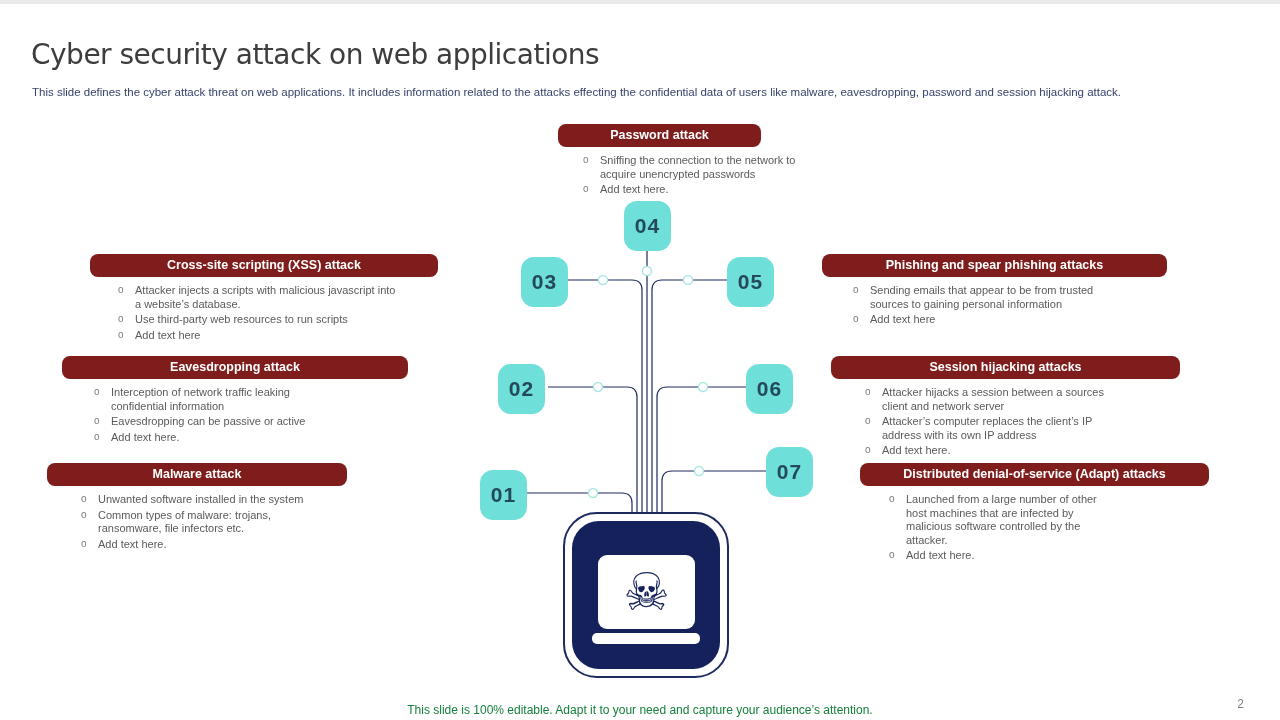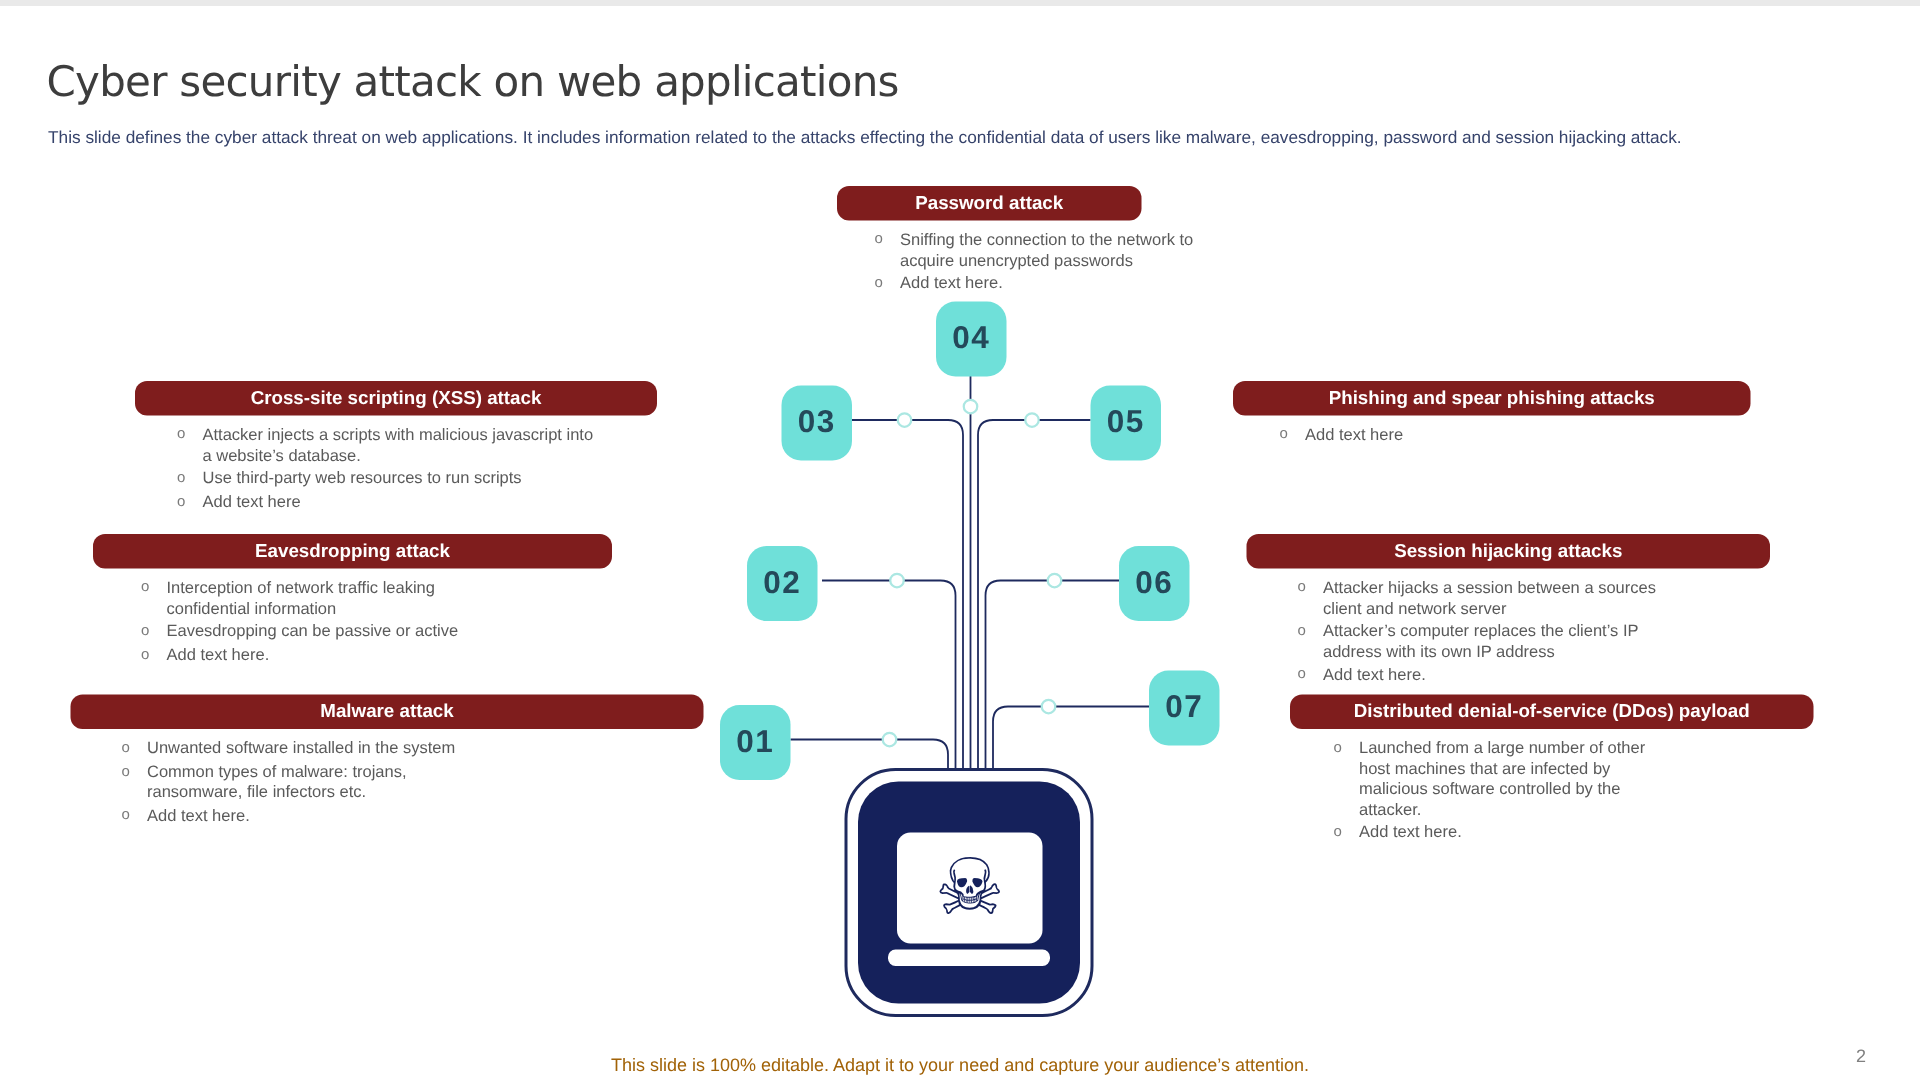--- a/index.html
+++ b/index.html
@@ -54,21 +54,21 @@
   .skull-glyph {
     font-family:"DejaVu Sans", sans-serif; font-size:52px; line-height:1;
     color:#15215b;
   }
   .laptop-base {
     position:absolute; left:20px; top:112px; width:108px; height:11px;
     background:#ffffff; border-radius:5px;
   }
   .footer {
     position:absolute; left:0; right:0; top:699px; margin:0;
-    text-align:center; font-size:12px; color:#a16207;
+    text-align:center; font-size:12px; color:#15803d;
   }
   .page-num {
     position:absolute; right:36px; top:693px; font-size:12px; color:#808080;
   }
 </style>
 </head>
 <body>
 
 <div class="slide">
 
@@ -116,46 +116,47 @@
   <div class="section" style="left:62px; top:352px;">
     <div class="bar" style="width:346px;">Eavesdropping attack</div>
     <ul class="bullets" style="margin-left:31px; width:215px;">
       <li>Interception of network traffic leaking confidential information</li>
       <li>Eavesdropping can be passive or active</li>
       <li>Add text here.</li>
     </ul>
   </div>
 
   <div class="section" style="left:47px; top:459px;">
-    <div class="bar" style="width:422px;">Malware attack</div>
+    <div class="bar" style="width:300px;">Malware attack</div>
     <ul class="bullets" style="margin-left:33px; width:228px;">
       <li>Unwanted software installed in the system</li>
       <li>Common types of malware: trojans, ransomware, file infectors etc.</li>
       <li>Add text here.</li>
     </ul>
   </div>
 
   <div class="section" style="left:822px; top:250px;">
     <div class="bar" style="width:345px;">Phishing and spear phishing attacks</div>
     <ul class="bullets" style="margin-left:30px; width:245px;">
+      <li>Sending emails that appear to be from trusted sources to gaining personal information</li>
       <li>Add text here</li>
     </ul>
   </div>
 
   <div class="section" style="left:831px; top:352px;">
     <div class="bar" style="width:349px;">Session hijacking attacks</div>
     <ul class="bullets" style="margin-left:33px; width:240px;">
       <li>Attacker hijacks a session between a sources client and network server</li>
       <li>Attacker’s computer replaces the client’s IP address with its own IP address</li>
       <li>Add text here.</li>
     </ul>
   </div>
 
   <div class="section" style="left:860px; top:459px;">
-    <div class="bar" style="width:349px;">Distributed denial-of-service (DDos) payload</div>
+    <div class="bar" style="width:349px;">Distributed denial-of-service (Adapt) attacks</div>
     <ul class="bullets" style="margin-left:28px; width:232px;">
       <li>Launched from a large number of other host machines that are infected by malicious software controlled by the attacker.</li>
       <li>Add text here.</li>
     </ul>
   </div>
 
   <div class="badge" style="left:480px; top:466px;">01</div>
   <div class="badge" style="left:498px; top:360px;">02</div>
   <div class="badge" style="left:521px; top:253px;">03</div>
   <div class="badge" style="left:624px; top:197px;">04</div>

